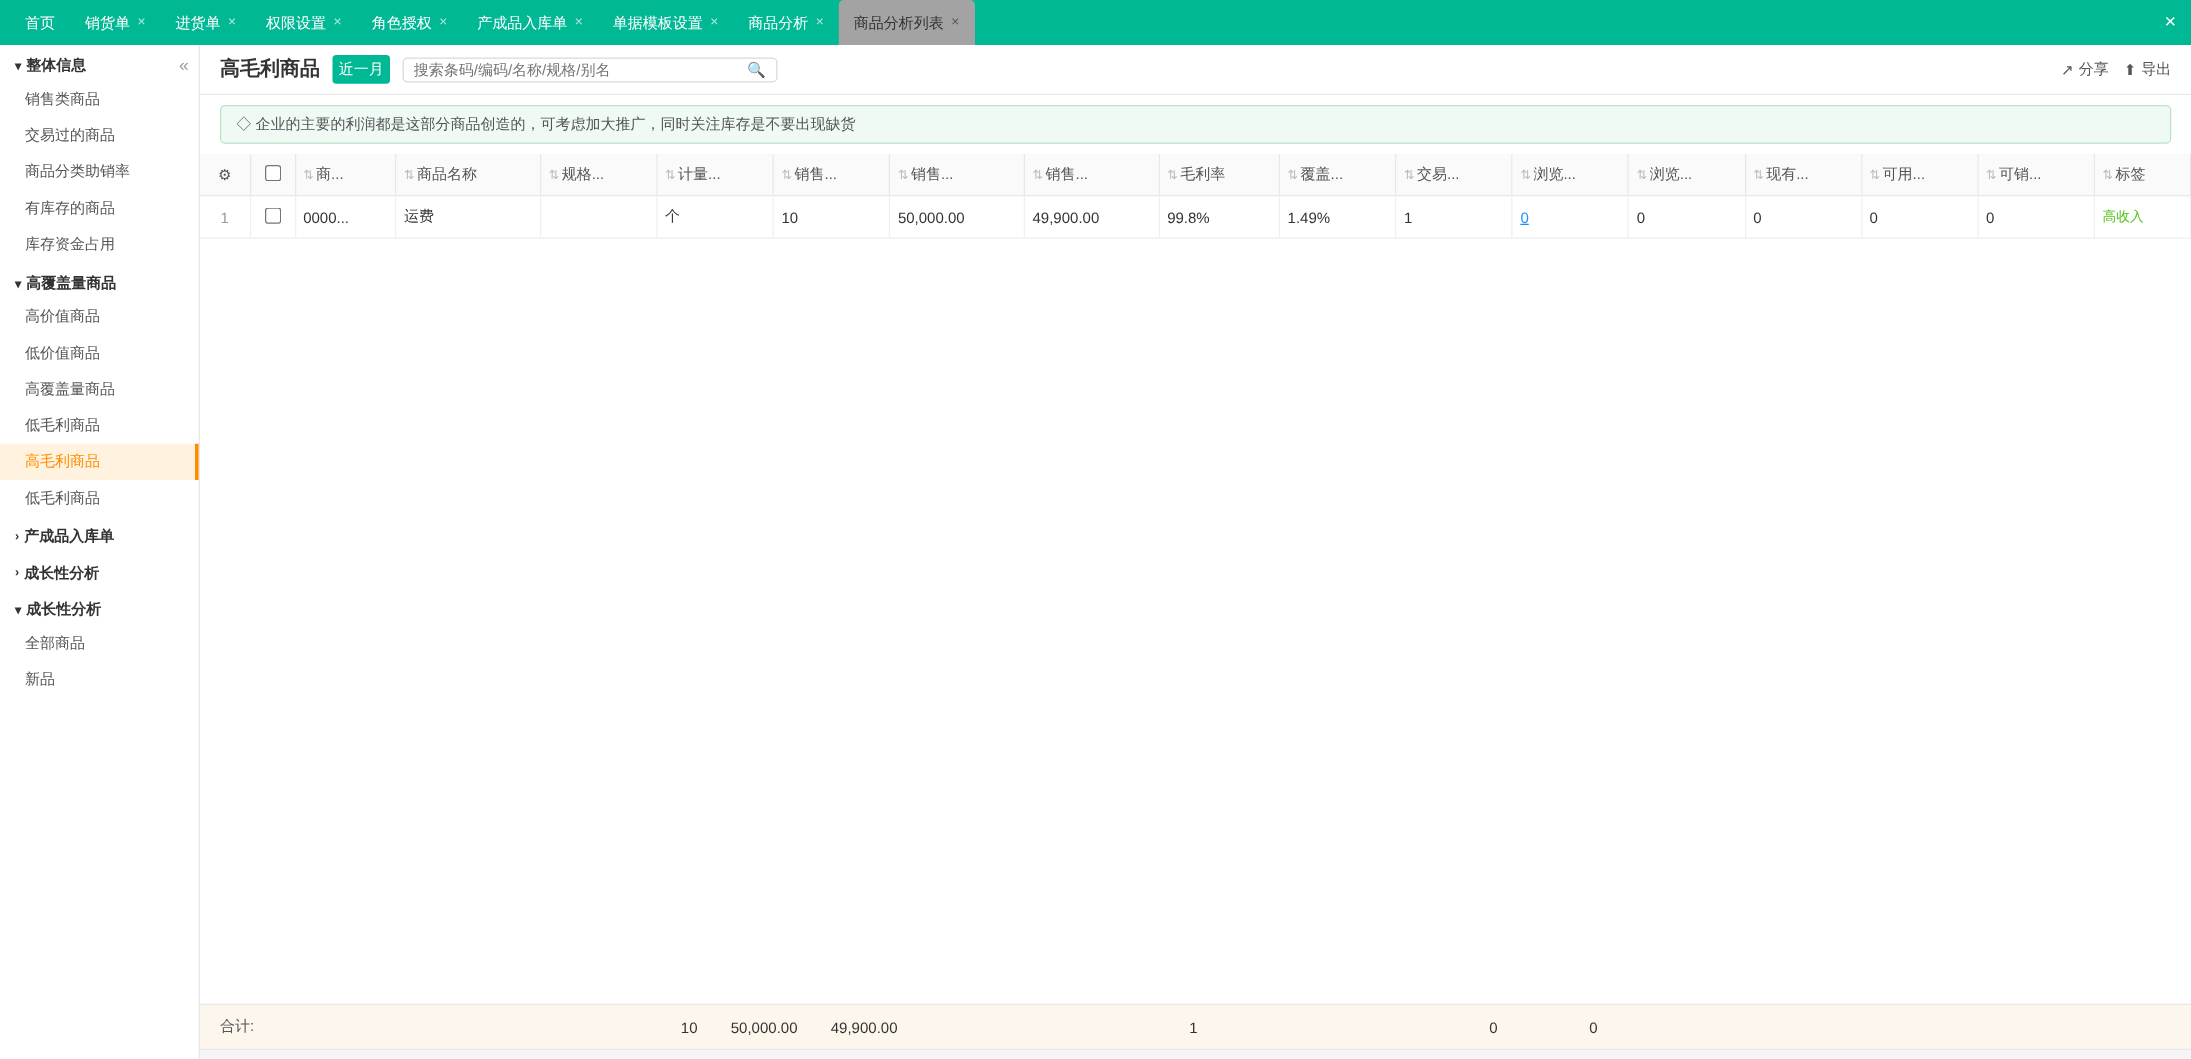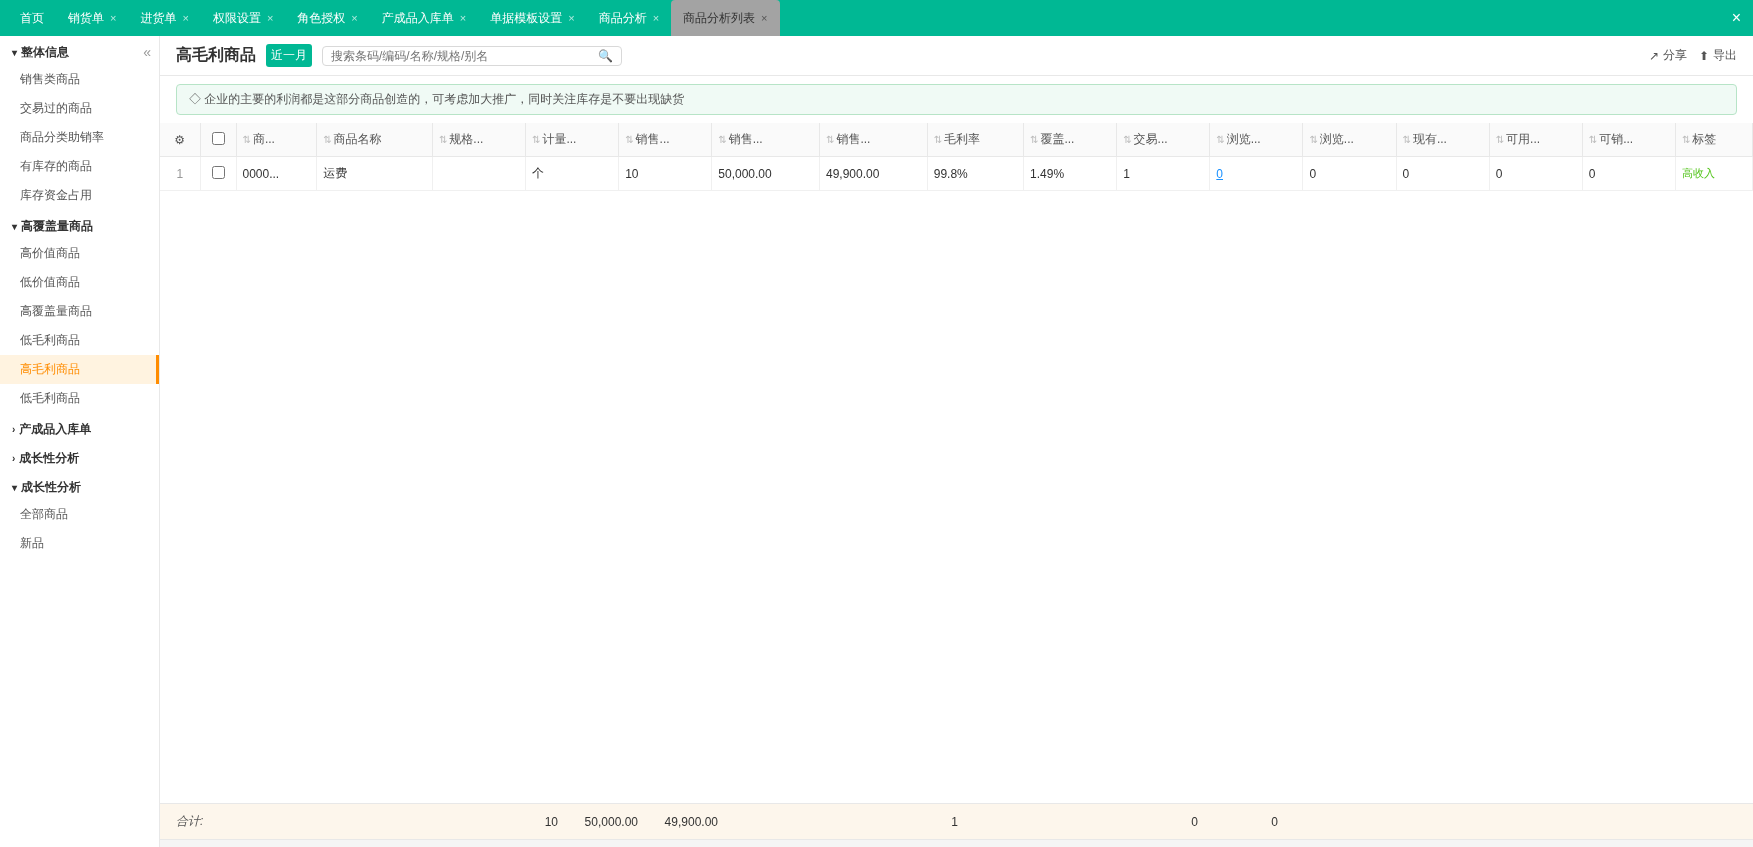--- a/index.html
+++ b/index.html
@@ -216,21 +216,21 @@
       background: #fdf6ec;
       border-top: 1px solid #e8e8e8;
       display: flex;
       align-items: center;
       padding: 6px 16px;
       font-size: 12px;
       color: #333;
       min-height: 36px;
       gap: 0;
     }
-    .footer-label { color: #555; margin-right: 8px; min-width: 40px; font-style: italic; }
+    .footer-label { color: #555; margin-right: 8px; min-width: 40px; }
     .footer-col {
       padding: 0 6px;
       min-width: 80px;
       text-align: right;
     }
 
     
     .table-wrapper::-webkit-scrollbar { height: 6px; width: 6px; }
     .table-wrapper::-webkit-scrollbar-track { background: #f1f1f1; }
     .table-wrapper::-webkit-scrollbar-thumb { background: #ccc; border-radius: 3px; }

